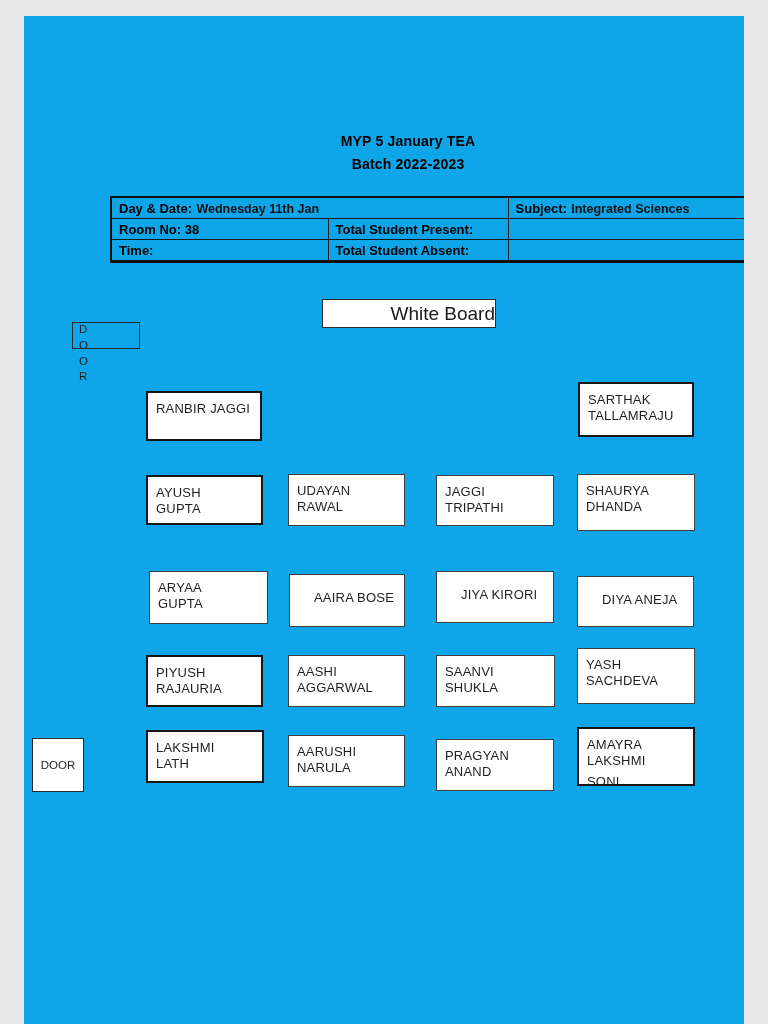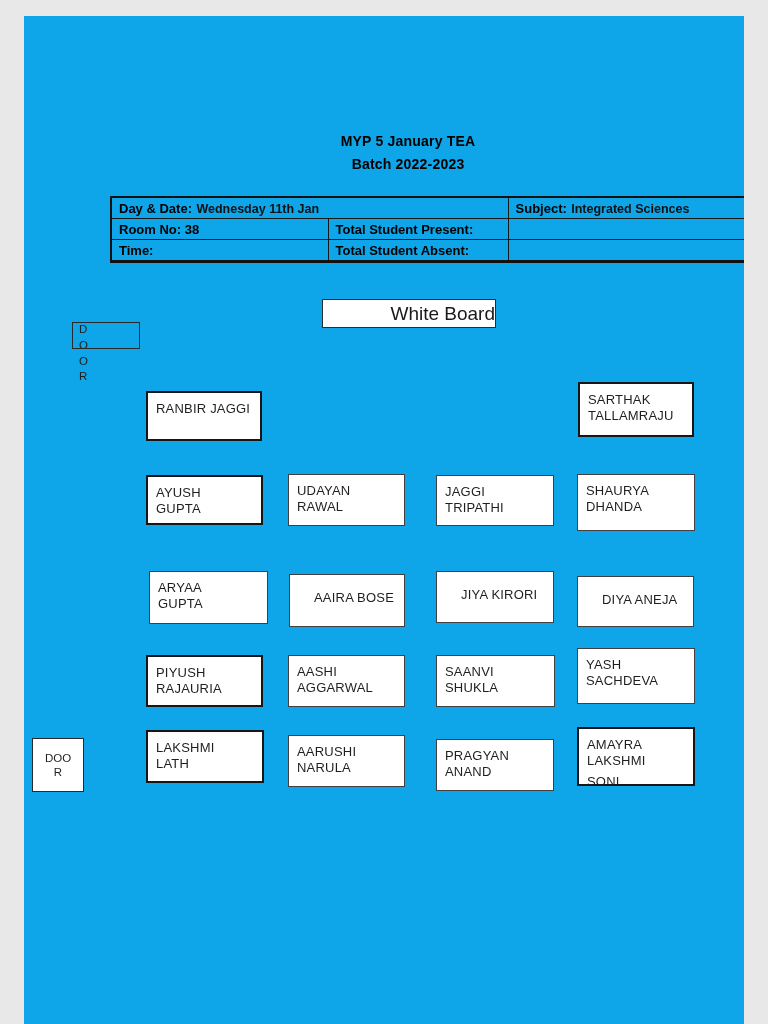--- a/index.html
+++ b/index.html
@@ -31,21 +31,21 @@
   
   .seat{font-size:13px;line-height:16px;padding:8px 4px 0 8px;
         color:#1f1f1f;letter-spacing:.2px;overflow:hidden;}
   .seat .ln{display:block;}
   .seat.mid{padding-top:15px;padding-left:24px;}
   .seat .clip{margin-top:5px;text-decoration:underline;}
   
   .door-top-box{background:transparent;z-index:2;border:1.5px solid #2a2a2a;}
   .door-letters{z-index:1;font-size:11.5px;line-height:15.8px;color:#1f1f1f;}
   .door-letters span{display:block;}
-  .door-bottom{display:flex;flex-direction:column;align-items:center;
+  .door-bottom{display:flex;align-items:center;
                justify-content:center;font-size:11.5px;line-height:14px;
                color:#1f1f1f;text-align:center;border:1.5px solid #2a2a2a;}
   .door-bottom span{display:block;}
 </style>
 </head>
 <body>
 
 <div class="page">
 
   <div class="abs title">

